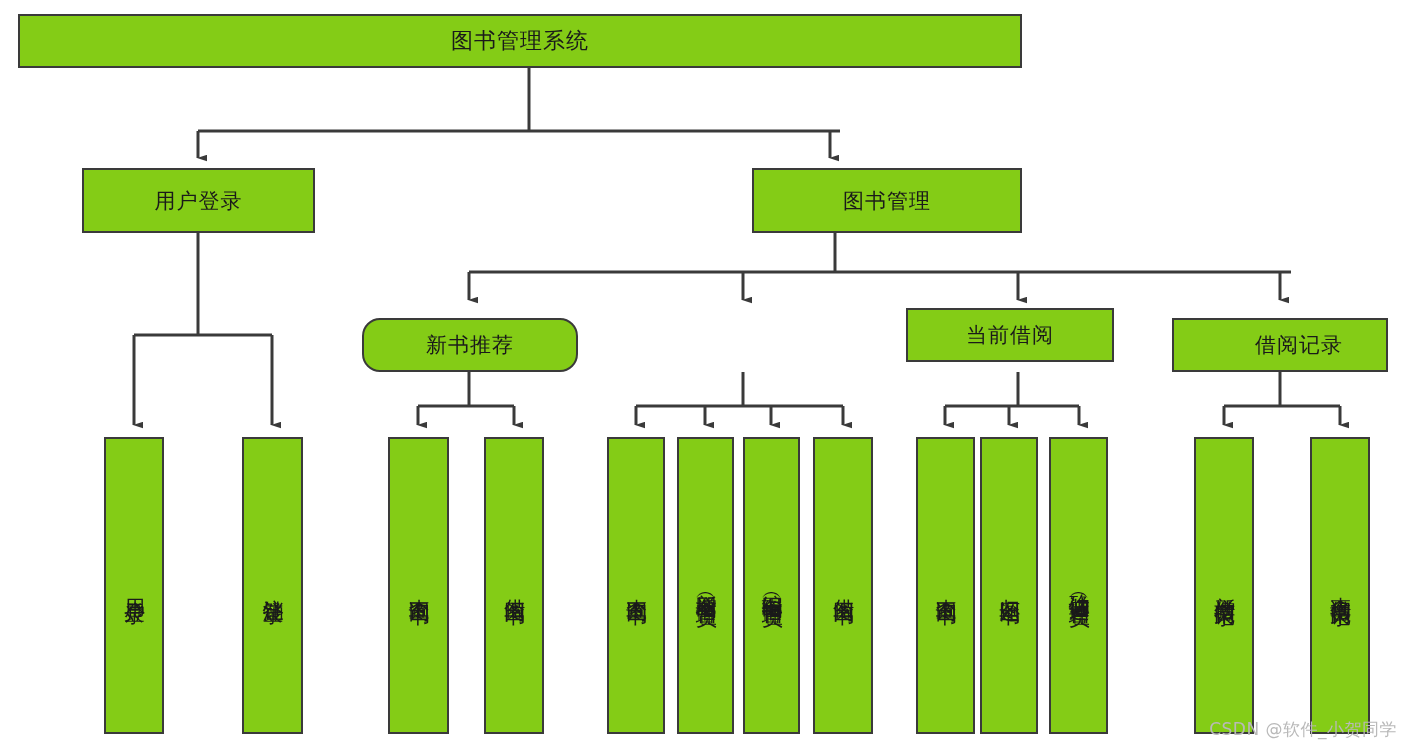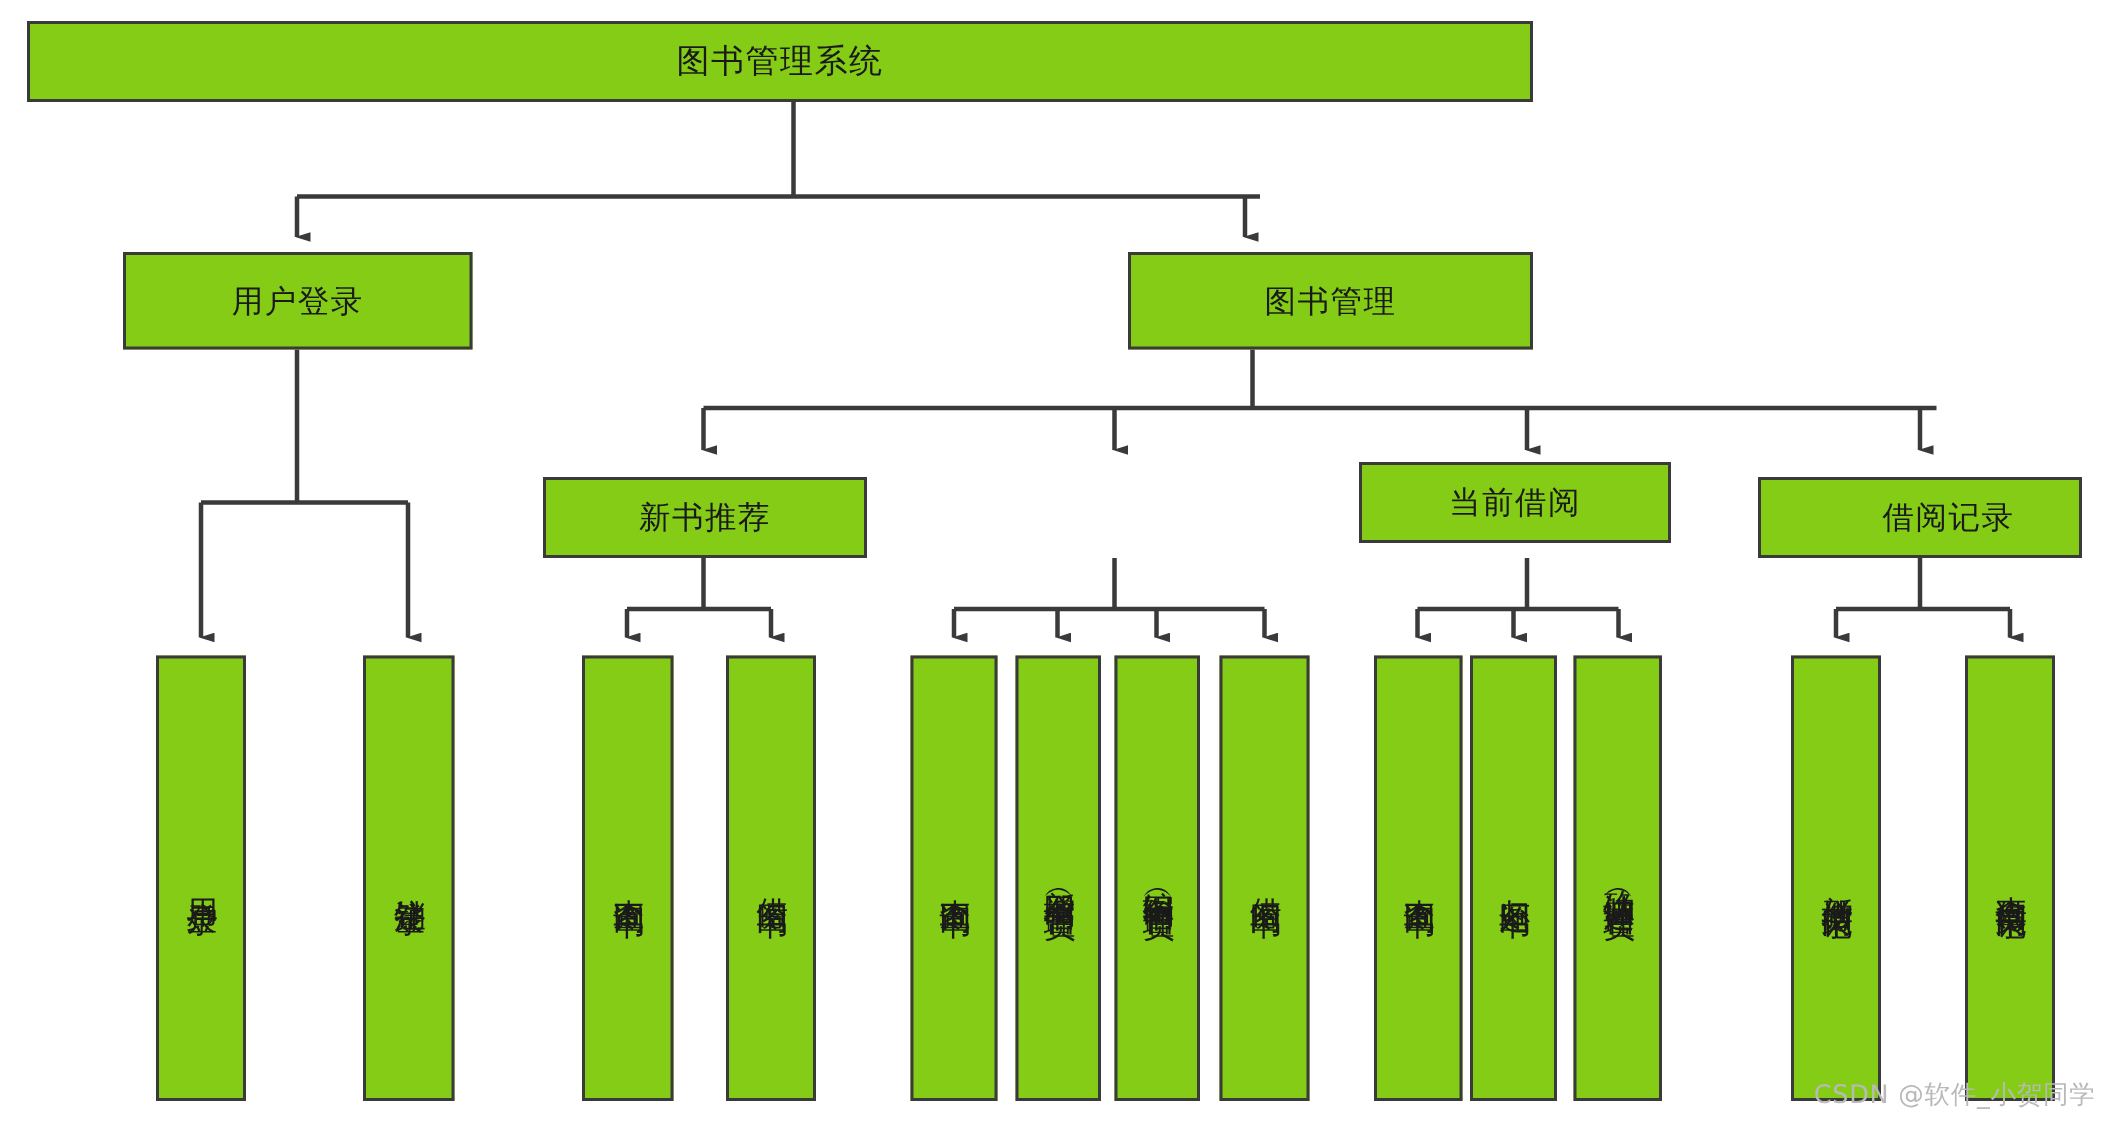--- a/index.html
+++ b/index.html
@@ -129,21 +129,21 @@
     <span>图书管理系统</span>
   </div>
 
   <div class="node node-h" style="left:82px; top:168px; width:233px; height:65px;">
     <span>用户登录</span>
   </div>
   <div class="node node-h" style="left:712px; top:168px; width:270px; height:65px;margin-left:40px;">
     <span>图书管理</span>
   </div>
 
-  <div class="node node-h" style="left:362px; top:318px; width:216px; height:54px;">
+  <div class="node node-h" style="left:362px; top:318px; width:216px; height:54px;border-radius:18px;">
     <span>新书推荐</span>
   </div>
   <div class="node node-h" style="left:906px; top:308px; width:208px; height:54px;">
     <span>当前借阅</span>
   </div>
   <div class="node node-h" style="left:1172px; top:318px; width:216px; height:54px;padding-left:38px;">
     <span>借阅记录</span>
   </div>
 
   <div class="node node-v" style="left:104px; top:437px; width:60px; height:297px;">

